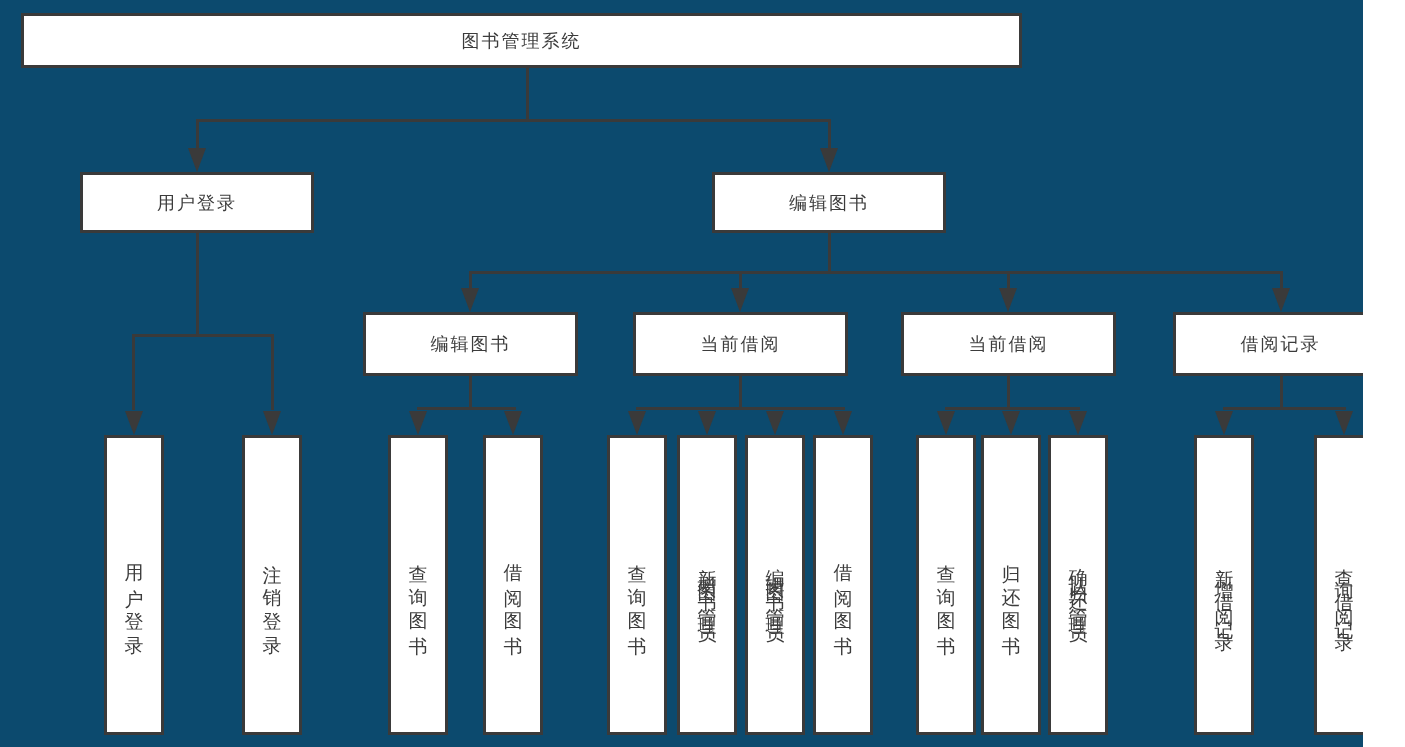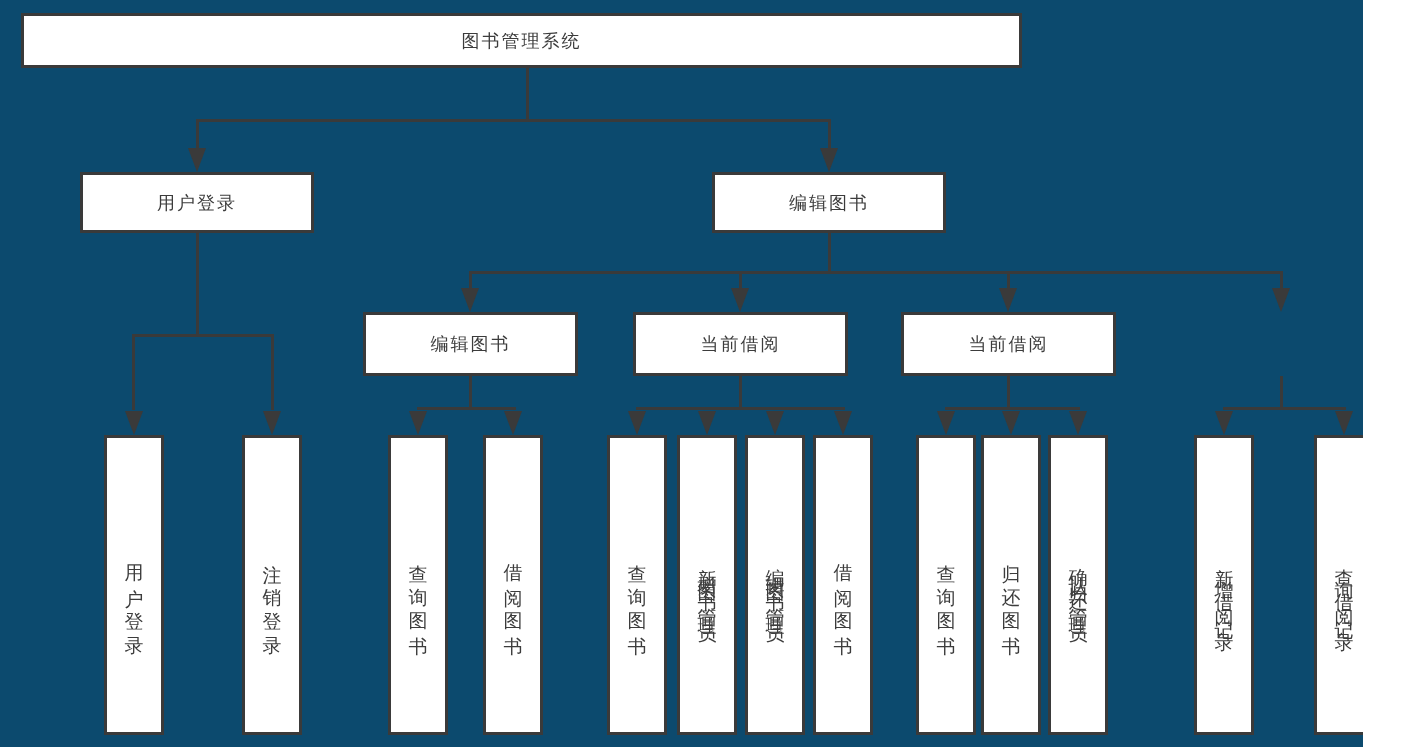--- a/index.html
+++ b/index.html
@@ -114,20 +114,23 @@
 
   <div class="node" style="left:363px;top:312px;width:215px;height:64px">
     <span>编辑图书</span>
   </div>
   <div class="node" style="left:633px;top:312px;width:215px;height:64px">
     <span>当前借阅</span>
   </div>
   <div class="node" style="left:901px;top:312px;width:215px;height:64px">
     <span>当前借阅</span>
   </div>
+  <div class="node" style="left:1173px;top:312px;width:215px;height:64px">
+    <span>借阅记录</span>
+  </div>
 
   <div class="vline" style="left:469px;top:376px;height:34px"></div>
   <div class="hline" style="left:417px;top:407px;width:99px"></div>
   <div class="arrow" style="left:409px;top:411px"></div>
   <div class="arrow" style="left:504px;top:411px"></div>
 
   <div class="vline" style="left:739px;top:376px;height:34px"></div>
   <div class="hline" style="left:636px;top:407px;width:209px"></div>
   <div class="arrow" style="left:628px;top:411px"></div>
   <div class="arrow" style="left:698px;top:411px"></div>

